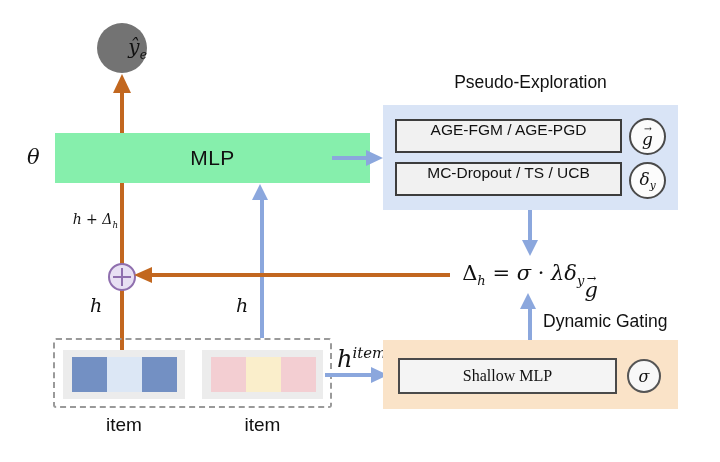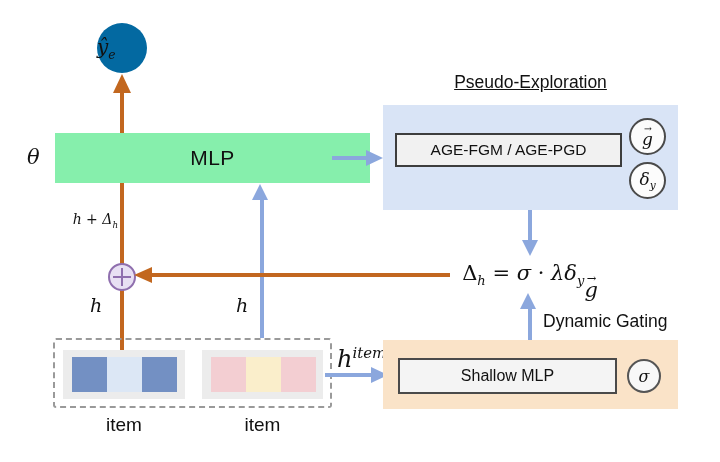--- a/index.html
+++ b/index.html
@@ -35,21 +35,21 @@
   .tri { position: absolute; width: 0; height: 0; }
   .tri-up-orange    { border-left: 9px solid transparent; border-right: 9px solid transparent; border-bottom: 19px solid #c2671f; }
   .tri-left-orange  { border-top: 8px solid transparent; border-bottom: 8px solid transparent; border-right: 18px solid #c2671f; }
   .tri-up-blue      { border-left: 8px solid transparent; border-right: 8px solid transparent; border-bottom: 16px solid #8ba7dd; }
   .tri-down-blue    { border-left: 8px solid transparent; border-right: 8px solid transparent; border-top: 16px solid #8ba7dd; }
   .tri-right-blue   { border-top: 8px solid transparent; border-bottom: 8px solid transparent; border-left: 17px solid #8ba7dd; }
 
   
   .yhat-node {
     left: 97px; top: 23px; width: 50px; height: 50px; border-radius: 50%;
-    background: #0369a1; display: flex; align-items: center; justify-content: flex-start;
+    background: #737373; display: flex; align-items: center; justify-content: flex-end;
     font-size: 20px;
   }
   .mlp-box {
     left: 55px; top: 133px; width: 315px; height: 50px;
     background: #86efac; display: flex; align-items: center; justify-content: center;
     font-size: 21px; letter-spacing: 0.5px;
   }
   .theta-label { left: 27px; top: 145px; font-size: 21px; }
   .hdelta-label { left: 26px; top: 211px; width: 92px; text-align: right; font-size: 14px; }
   .h-user-label { left: 90px; top: 294px; font-size: 19px; }
@@ -69,45 +69,45 @@
   }
   .emb { position: absolute; top: 350px; height: 49px; background: #ececec; }
   .emb-user { left: 63px; width: 122px; }
   .emb-item { left: 202px; width: 121px; }
   .bars { position: absolute; left: 9px; top: 7px; display: flex; }
   .bar { width: 35px; height: 35px; }
   .emb-label { position: absolute; top: 414px; text-align: center; font-size: 19px; }
   .h-item-sup-label { left: 337px; top: 344px; font-size: 24px; }
 
   
-  .pe-title { left: 383px; top: 72px; width: 295px; text-align: center; font-size: 17.5px; text-decoration: underline; }
+  .pe-title { left: 383px; top: 72px; width: 295px; text-align: center; font-size: 17.5px; }
   .pe-box { left: 383px; top: 105px; width: 295px; height: 105px; background: #d9e4f6; }
   .method-box {
     position: absolute; left: 12px; width: 227px; height: 34px;
     background: #f1f1f1; border: 2px solid #3d3d3d;
-    display: flex; align-items: center; justify-content: center; font-size: 15.5px; margin-top: 14px;
+    display: flex; justify-content: center; font-size: 15.5px;
   }
   .method-row1 { top: 14px; }
   .method-row2 { top: 57px; }
   .out-circle {
     position: absolute; left: 246px; width: 37px; height: 37px; border-radius: 50%;
     background: #fcfcfc; border: 2px solid #4a4a4a;
     display: flex; align-items: center; justify-content: center; font-size: 17px;
   }
   .g-circle { top: 13px; }
   .delta-circle { top: 57px; }
 
   
   .equation { left: 425px; top: 261px; width: 210px; text-align: center; font-size: 21px; }
   .gating-title { left: 543px; top: 311px; font-size: 17.5px; }
   .gating-box { left: 383px; top: 340px; width: 295px; height: 69px; background: #fae3c8; }
   .shallow-box {
     position: absolute; left: 15px; top: 18px; width: 219px; height: 36px;
     background: #f4f4f4; border: 2px solid #4a4a4a;
-    display: flex; align-items: center; justify-content: center; font-size: 16px;
+    display: flex; align-items: center; justify-content: center; font-size: 16px; font-family: Liberation Serif, serif;
   }
   .sigma-circle {
     position: absolute; left: 244px; top: 19px; width: 34px; height: 34px; border-radius: 50%;
     background: #f8f8f8; border: 2px solid #555;
     display: flex; align-items: center; justify-content: center; font-size: 16px;
   }
 </style>
 </head>
 <body>
 
@@ -171,20 +171,23 @@
     <span>h</span><sup>item</sup>
   </div>
   <div class="line-h blue" style="left:325px; top:373px; width:47px;"></div>
   <div class="tri tri-right-blue" style="left:371px; top:367px;"></div>
 
   <div class="abs pe-title">Pseudo-Exploration</div>
   <div class="abs pe-box">
     <div class="method-box method-row1">
       <span>AGE-FGM / AGE-PGD</span>
     </div>
+    <div class="method-box method-row2">
+      <span>MC-Dropout / TS / UCB</span>
+    </div>
     <div class="out-circle g-circle math">
       <span class="vec">
         <span class="vec-arrow">→</span>
         <span class="vec-base">g</span>
       </span>
     </div>
     <div class="out-circle delta-circle math">
       <span><span>δ</span><sub>y</sub></span>
     </div>
   </div>

